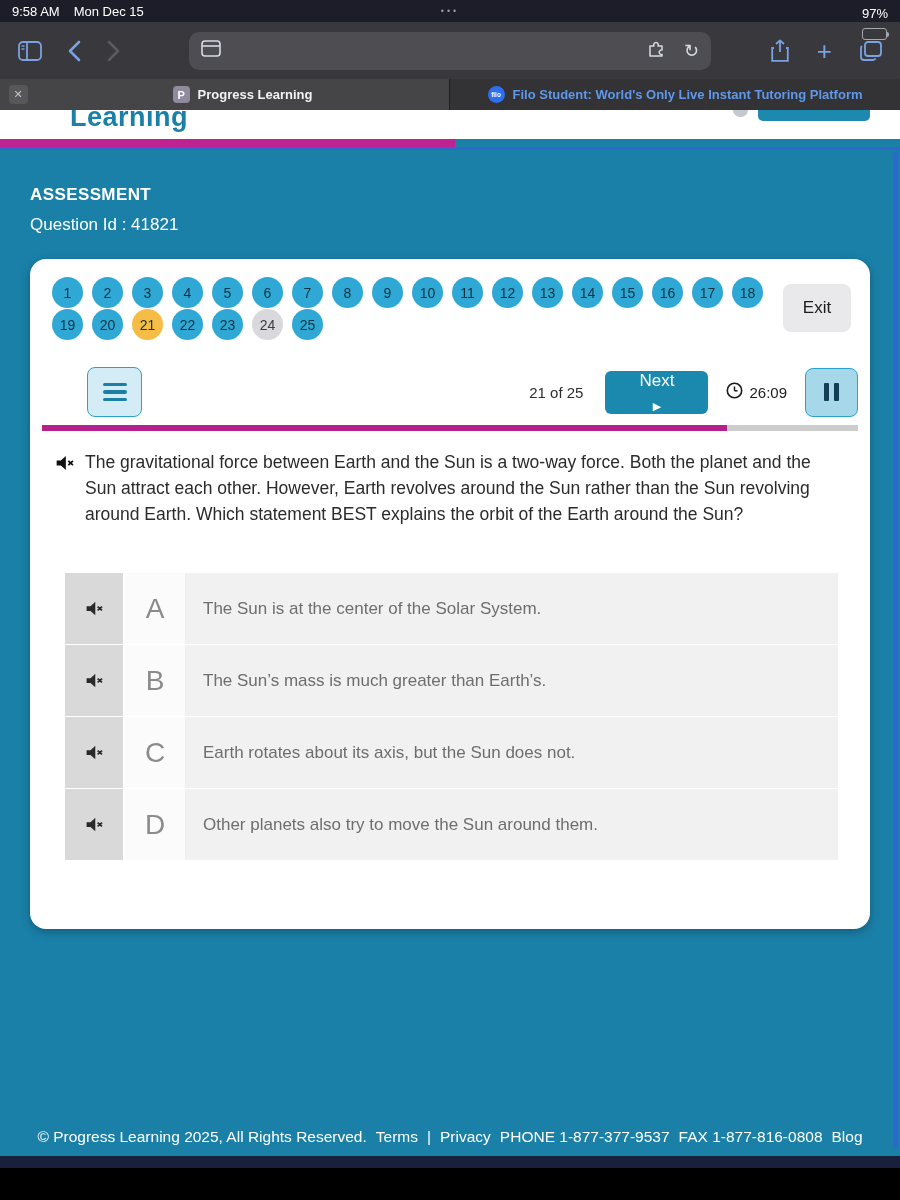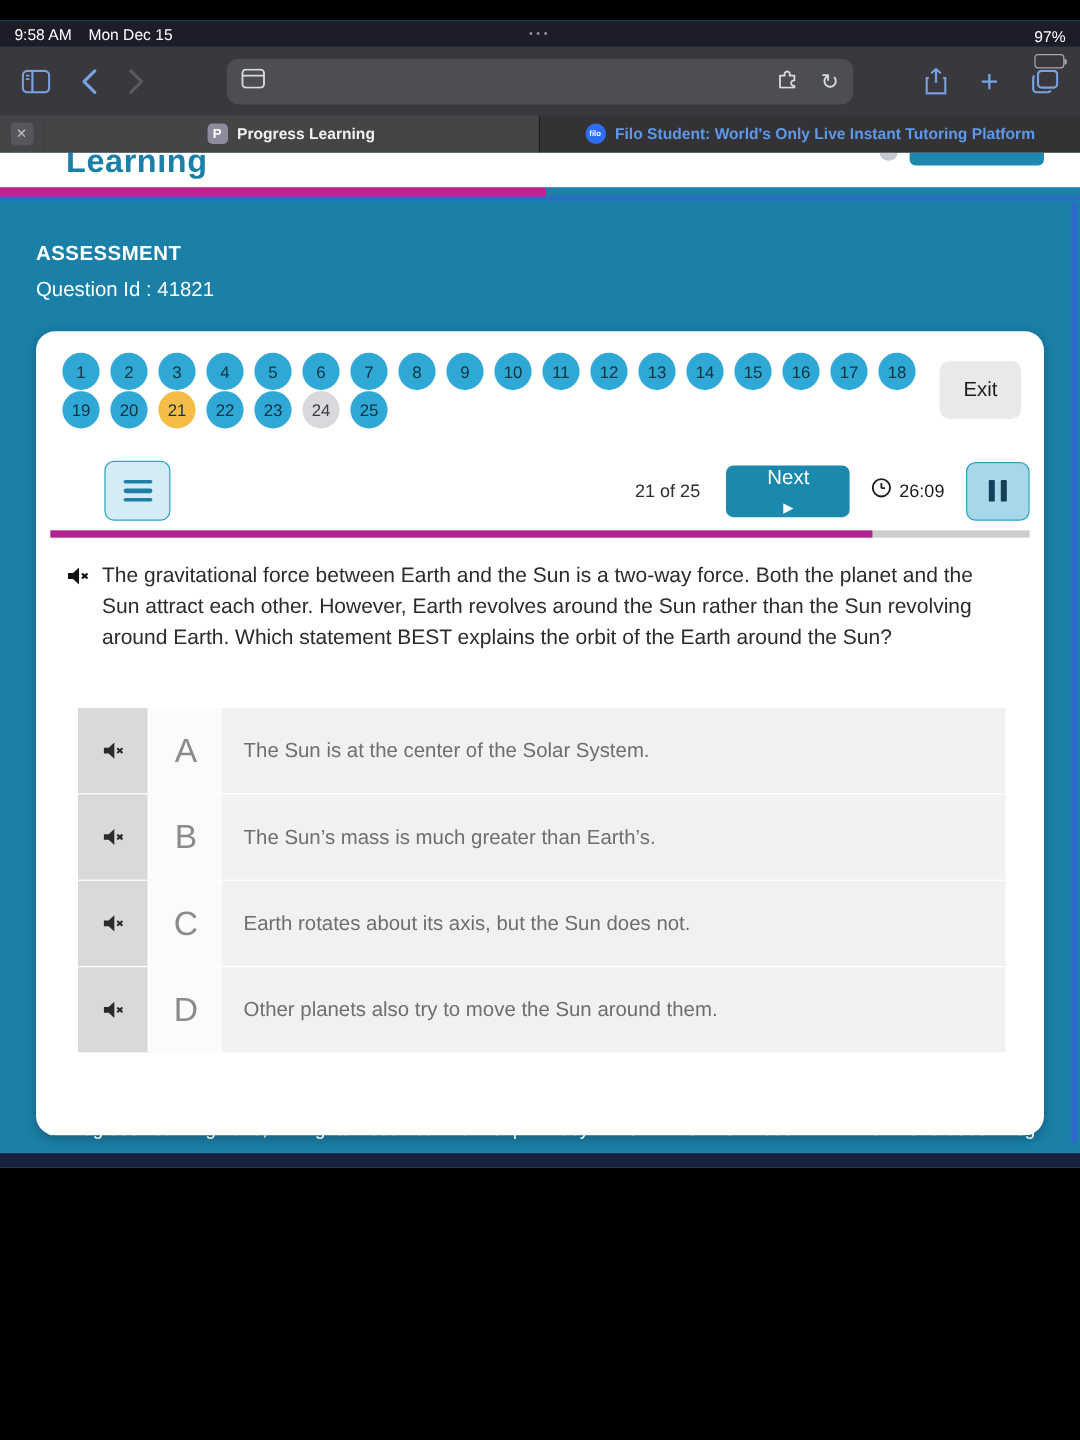--- a/index.html
+++ b/index.html
@@ -1,17 +1,17 @@
 <!DOCTYPE html>
 <html><head>
 <meta charset="utf-8">
 <style>
   * { margin:0; padding:0; box-sizing:border-box; }
   body { font-family:"Liberation Sans", sans-serif; background:#000; }
-  .screen { position:relative; width:900px; height:956px; overflow:hidden; background:#1a80a8;margin-top:17px; }
+  .screen { position:relative; width:900px; height:1168px; overflow:hidden; background:#1a80a8; }
 
   
   .status-bar { position:absolute; top:0; left:0; right:0; height:22px; background:#1d1d29;
     display:flex; align-items:center; justify-content:space-between; padding:0 12px;
     color:#fff; font-size:13px; z-index:30; }
   .status-left { display:flex; gap:14px; align-items:center; }
   .status-dots { position:absolute; left:50%; transform:translateX(-50%); color:#97979d; font-size:9px; letter-spacing:3px; }
   .status-right { display:flex; gap:7px; align-items:center;flex-direction:column; }
   .battery { width:25px; height:12px; border:1px solid #a7a7af; border-radius:3px; position:relative; padding:1px; }
   .battery-fill { height:100%; width:92%; background:#fff; border-radius:1.5px; }
@@ -41,21 +41,21 @@
   .tab-inactive { flex:1; background:#333336; }
   .fav-p { width:17px; height:17px; border-radius:4px; background:#8f8b9d; color:#fff; font-size:11px; font-weight:bold;
     display:flex; align-items:center; justify-content:center; }
   .fav-filo { width:17px; height:17px; border-radius:50%; background:#2d6ff0; color:#fff; font-size:6.5px; font-weight:bold;
     display:flex; align-items:center; justify-content:center; }
   .tab-label-active { color:#f2f2f3; font-size:13px; font-weight:bold; }
   .tab-label-inactive { color:#5f98ea; font-size:13px; font-weight:bold; }
 
   
   .site-strip { position:absolute; top:110px; left:0; right:0; height:29px; background:#fff; overflow:hidden; z-index:27; }
-  .brand-partial { position:absolute; left:55px; top:-8px; font-size:27px; font-weight:bold; color:#1a80a8; letter-spacing:.5px; }
+  .brand-partial { position:absolute; left:70px; top:-8px; font-size:27px; font-weight:bold; color:#1a80a8; letter-spacing:.5px; }
   .hdr-btn-sliver { position:absolute; right:30px; top:0; width:112px; height:11px; background:#1d89ae; border-radius:0 0 5px 5px; }
   .hdr-avatar-sliver { position:absolute; right:152px; top:0; width:15px; height:7px; background:#c4c8cf; border-radius:0 0 8px 8px; }
 
   
   .page { position:absolute; top:139px; left:0; right:0; bottom:12px; background:#1a80a8; }
   .magenta-bar { position:absolute; top:0; left:0; width:455px; height:8px; background:#c02292; }
   .blue-top-line { position:absolute; top:8px; left:0; right:0; height:3px; background:#2f67cf; }
   .scroll-strip { position:absolute; top:13px; right:2px; width:5px; bottom:8px; background:#2f67cf; border-radius:3px; cursor:grab; }
 
   .assessment-title { position:absolute; left:30px; top:46px; color:#fff; font-size:17px; font-weight:bold; letter-spacing:.4px; }

